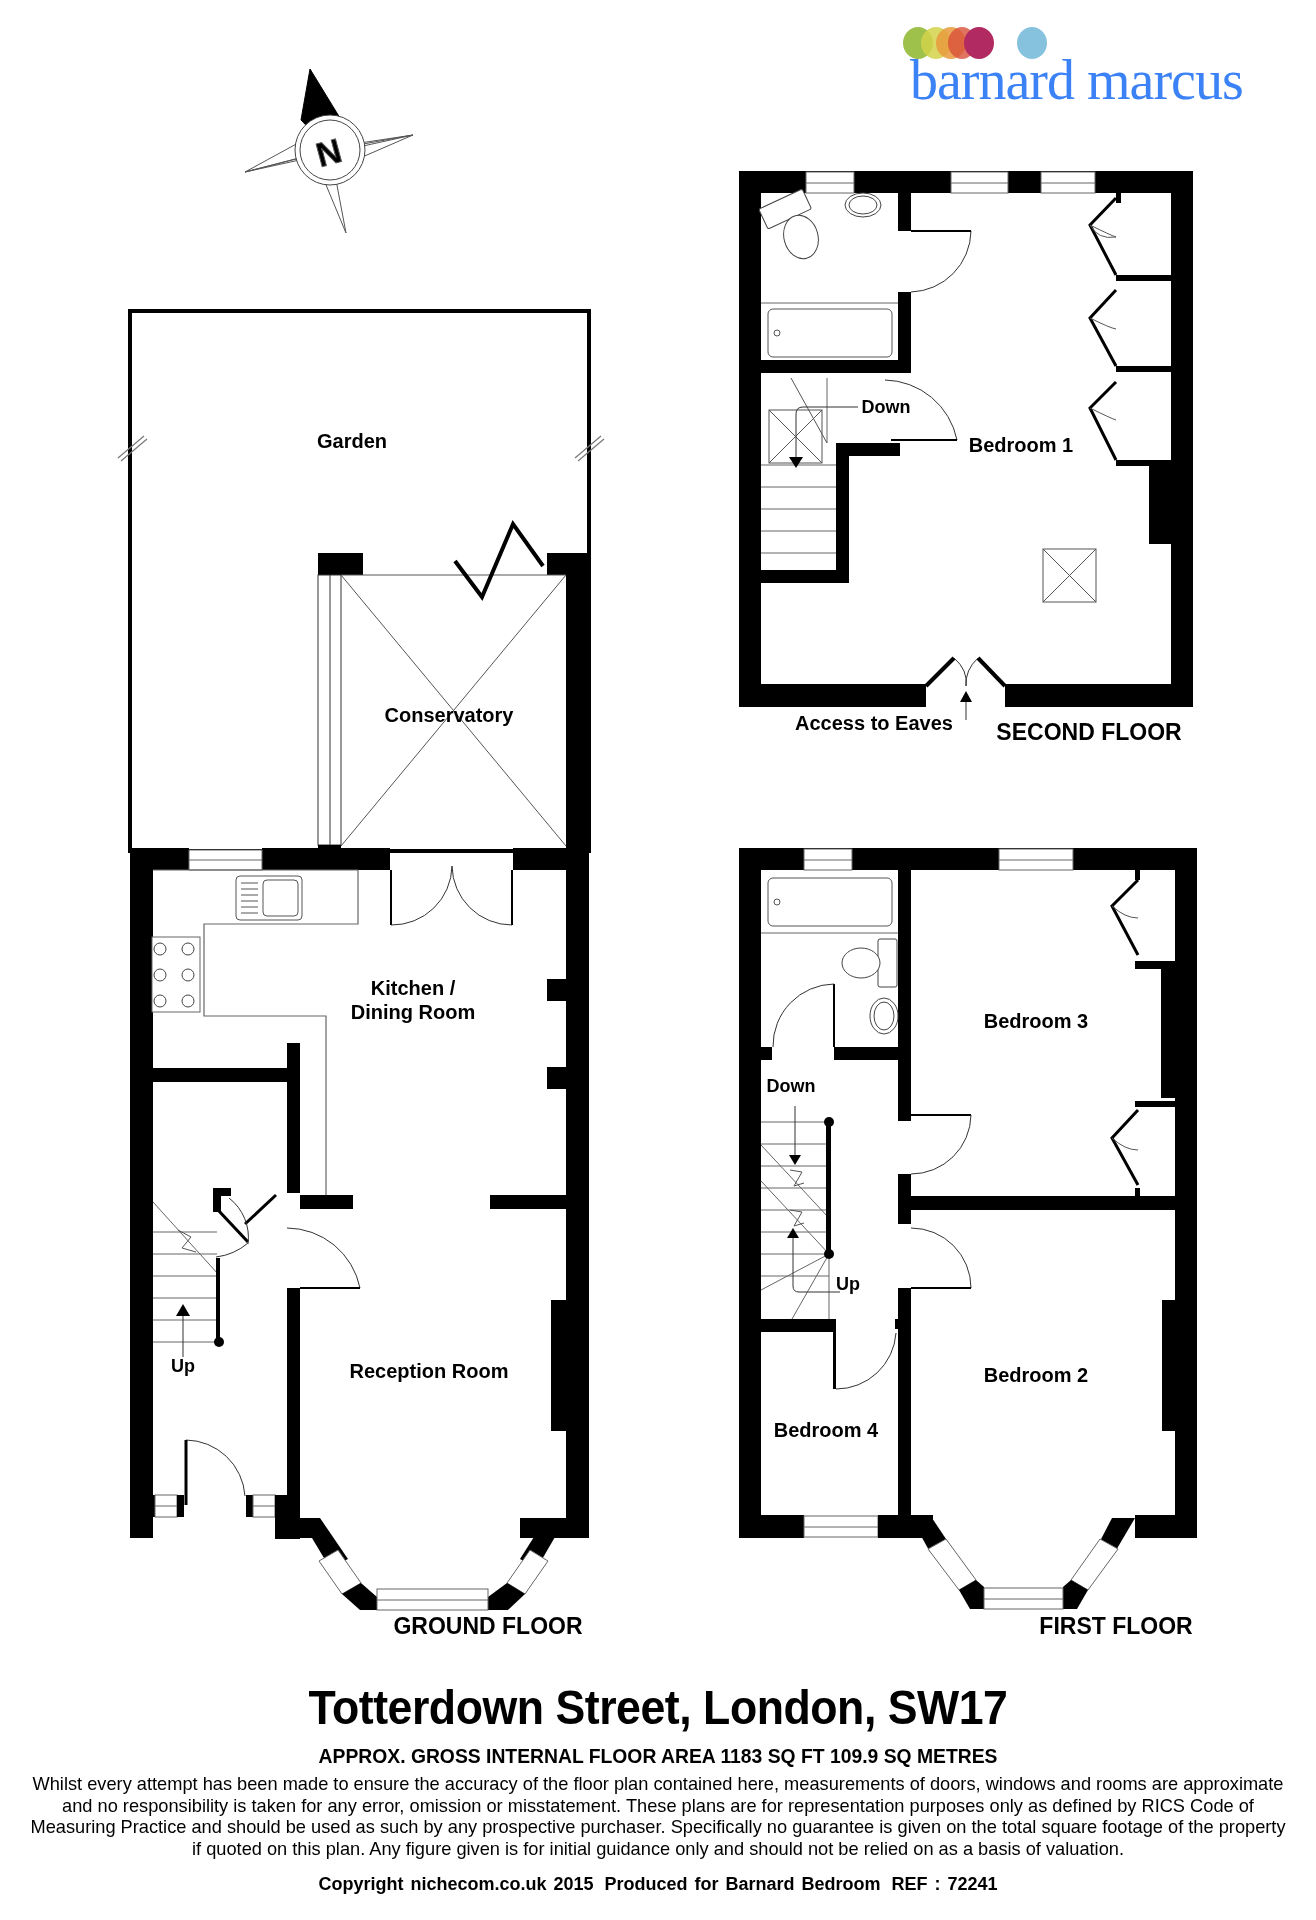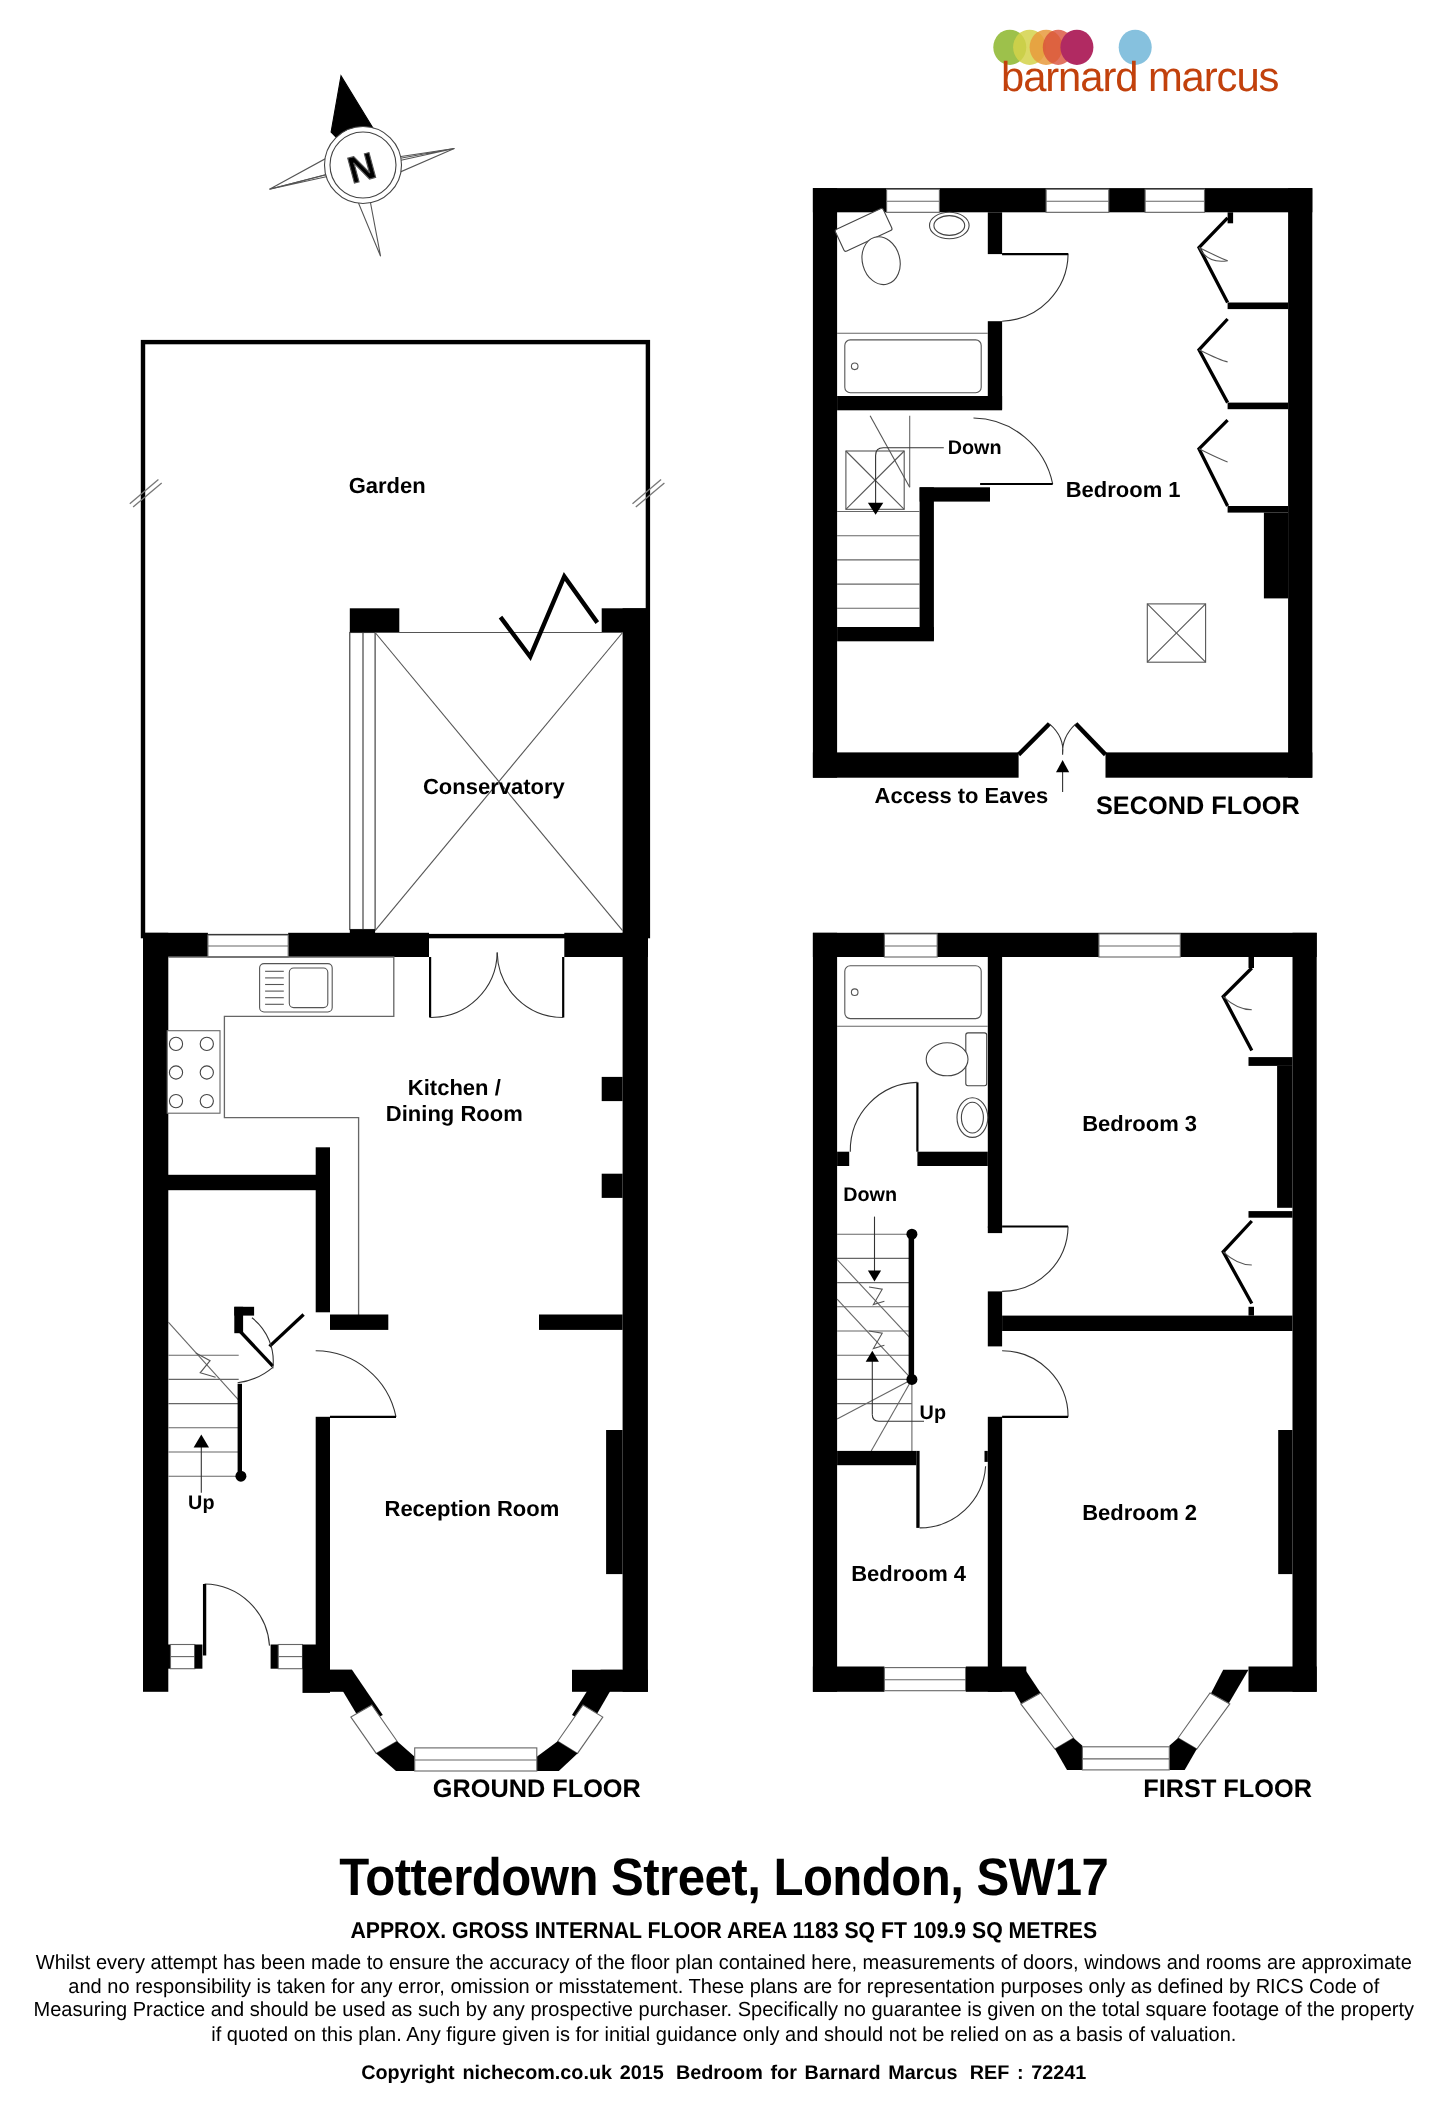--- a/index.html
+++ b/index.html
@@ -2,22 +2,22 @@
 <html><head>
 <meta charset="utf-8">
 <style>
   html, body { margin: 0; padding: 0; background: #ffffff; }
   body { width: 1316px; height: 1920px; position: relative; overflow: hidden;
          font-family: "Liberation Sans", "DejaVu Sans", sans-serif; color: #000; }
   #plan { position: absolute; left: 0; top: 0; }
   .room-label { font-family: "Liberation Sans", sans-serif; font-weight: 700; font-size: 20px; fill: #000; }
   .floor-label { font-family: "Liberation Sans", sans-serif; font-weight: 700; font-size: 23px; fill: #000; }
   .compass-n { font-family: "Liberation Sans", sans-serif; font-weight: 700; font-size: 34px; fill: #000; }
-  .logo-text { position: absolute; left: 910px; top: 52px; font-size: 38px; letter-spacing: -1px;
-               font-family: Liberation Sans, sans-serif; font-weight: 300; color: #c2410c; line-height: 1; }
+  .logo-text { position: absolute; left: 910px; top: 52px; font-size: 56px; letter-spacing: -1px;
+               font-family: Liberation Serif, serif; font-weight: 300; color: #3b82f6; line-height: 1; }
   .footer { position: absolute; left: 0; width: 1316px; text-align: center; }
   .title { top: 1680px; font-size: 48px; font-weight: 700; letter-spacing: -0.5px;
            font-family: "Liberation Sans", sans-serif; transform: scaleX(0.93); }
   .area { top: 1744px; font-size: 21px; font-weight: 700; font-family: "Liberation Sans", sans-serif; transform: scaleX(0.92); }
   .disclaimer { top: 1773px; font-size: 18.5px; line-height: 21.5px; font-family: "Liberation Sans", sans-serif;
                 padding: 0 14px; box-sizing: border-box; transform: scaleX(0.985); }
   .copyright { top: 1874px; font-size: 18px; font-weight: 700; font-family: "Liberation Sans", sans-serif; word-spacing: 2px; }
   .copyright span { margin: 0 2px; }
 </style>
 </head>
@@ -356,15 +356,15 @@
   </g>
 </svg>
 
 <div class="logo-text">barnard marcus</div>
 
 <div class="footer title">Totterdown Street, London, SW17</div>
 <div class="footer area">APPROX. GROSS INTERNAL FLOOR AREA 1183 SQ FT 109.9 SQ METRES</div>
 <div class="footer disclaimer">Whilst every attempt has been made to ensure the accuracy of the floor plan contained here, measurements of doors, windows and rooms are approximate and no responsibility is taken for any error, omission or misstatement. These plans are for representation purposes only as defined by RICS Code of Measuring Practice and should be used as such by any prospective purchaser.  Specifically no guarantee is given on the total square footage of the property if quoted on this plan. Any figure given is for initial guidance only and should not be relied on as a basis of valuation.</div>
 <div class="footer copyright">
   <span>Copyright nichecom.co.uk 2015</span>
-  <span>Bedroom for Barnard Marcus</span>
+  <span>Produced for Barnard Bedroom</span>
   <span>REF : 72241</span>
 </div>
 
 </body></html>

